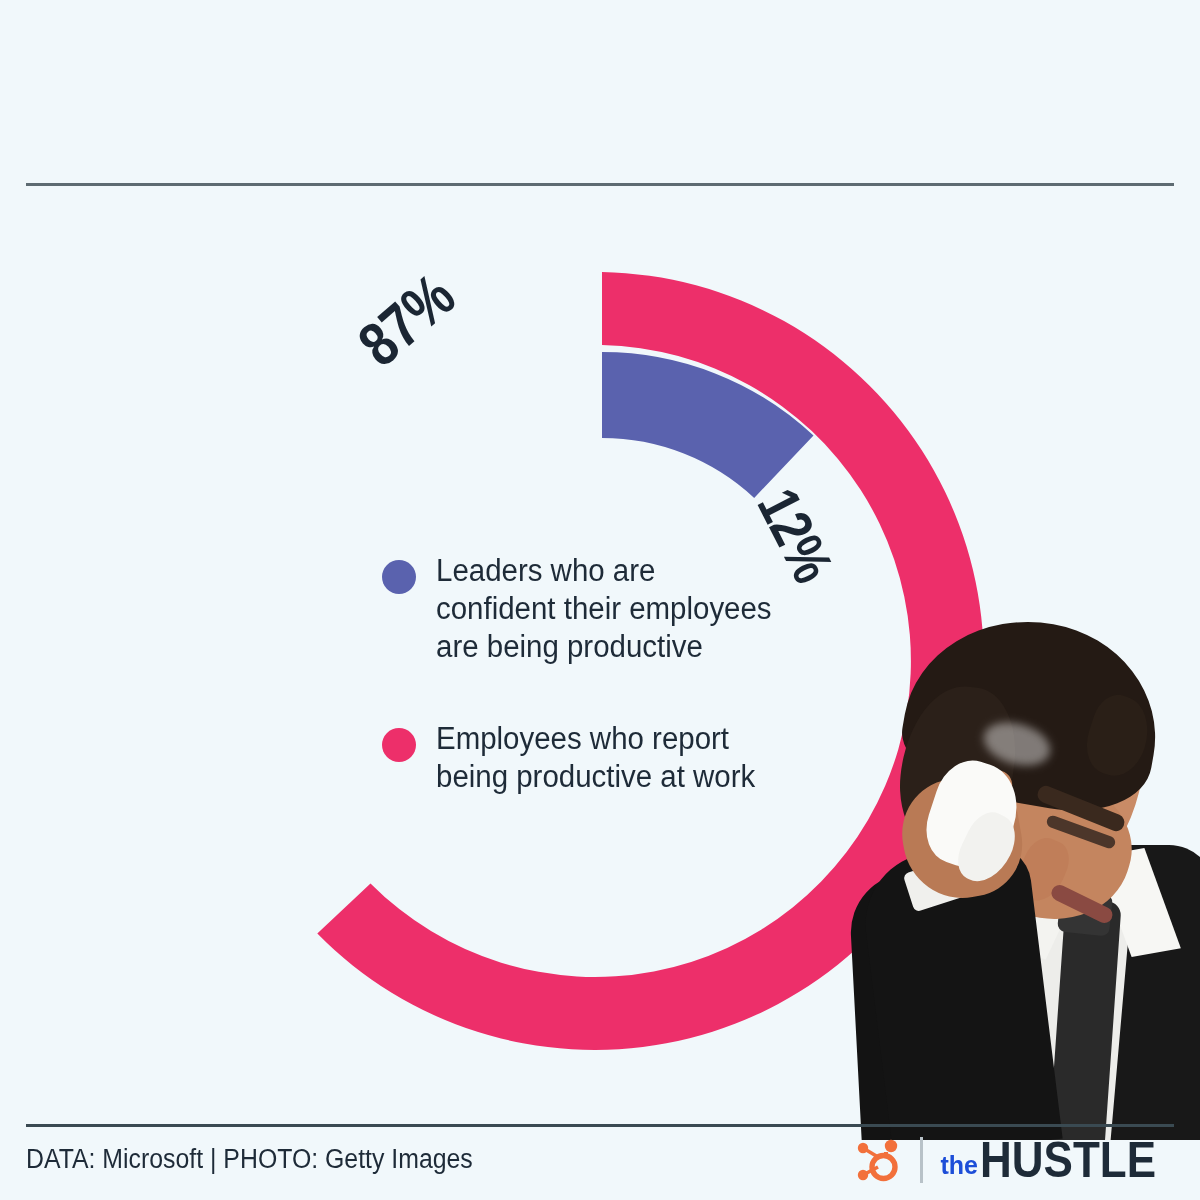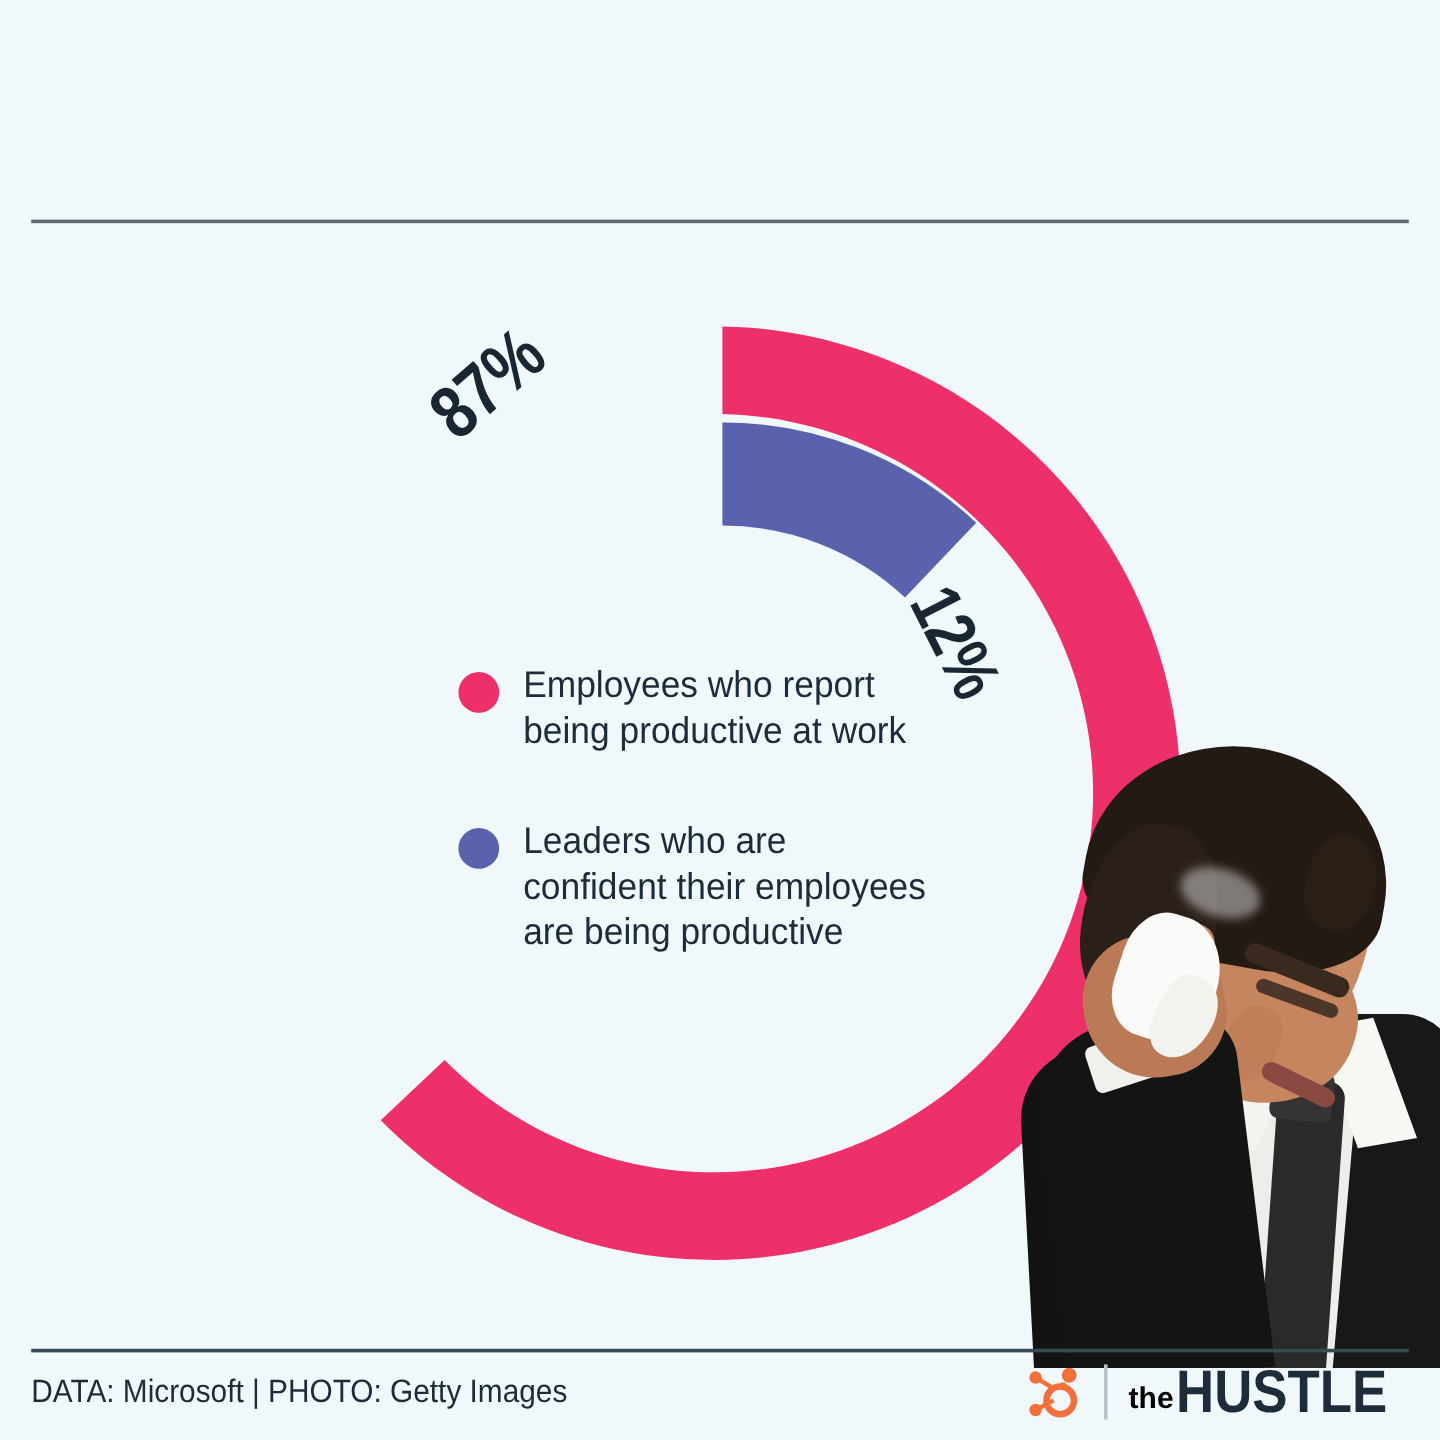--- a/index.html
+++ b/index.html
@@ -293,21 +293,21 @@
   }
   .brand-divider {
     width: 3px; height: 46px;
     background: #B8C2C8;
     margin: 0 18px 0 16px;
   }
   .brand-the {
     font-family: "Liberation Sans Narrow", "Liberation Sans", sans-serif;
     font-weight: 700;
     font-size: 25px;
-    color: #000000;
+    color: #1d4ed8;
     margin-right: 2px;
     align-self: flex-end;
     margin-bottom: 6px;
   }
   .brand-hustle {
     font-family: "Liberation Sans Narrow", "Liberation Sans", sans-serif;
     font-weight: 700;
     font-size: 50px;
     letter-spacing: 0px;
     color: #1E2B38;
@@ -339,29 +339,29 @@
                Z"></path>
     </svg>
 
     <div class="pct-label" id="pct-87">87%</div>
 
     <div class="pct-label" id="pct-12">12%</div>
   </div>
 
   <div class="legend">
     <div class="legend-item">
-      <span class="legend-swatch" style="background:#ED2F6A"></span>
-      <span class="legend-text">Employees who report
-being productive at work</span>
-    </div>
-    <div class="legend-item">
       <span class="legend-swatch" style="background:#5A62AE"></span>
       <span class="legend-text">Leaders who are
 confident their employees
 are being productive</span>
+    </div>
+    <div class="legend-item">
+      <span class="legend-swatch" style="background:#ED2F6A"></span>
+      <span class="legend-text">Employees who report
+being productive at work</span>
     </div>
   </div>
 
   <div class="photo">
     <div class="ph photo-whitebg"></div>
     <div class="ph suit-left"></div>
     <div class="ph suit-right"></div>
     <div class="ph shirt"></div>
     <div class="ph collar-l"></div>
     <div class="ph collar-r"></div>

